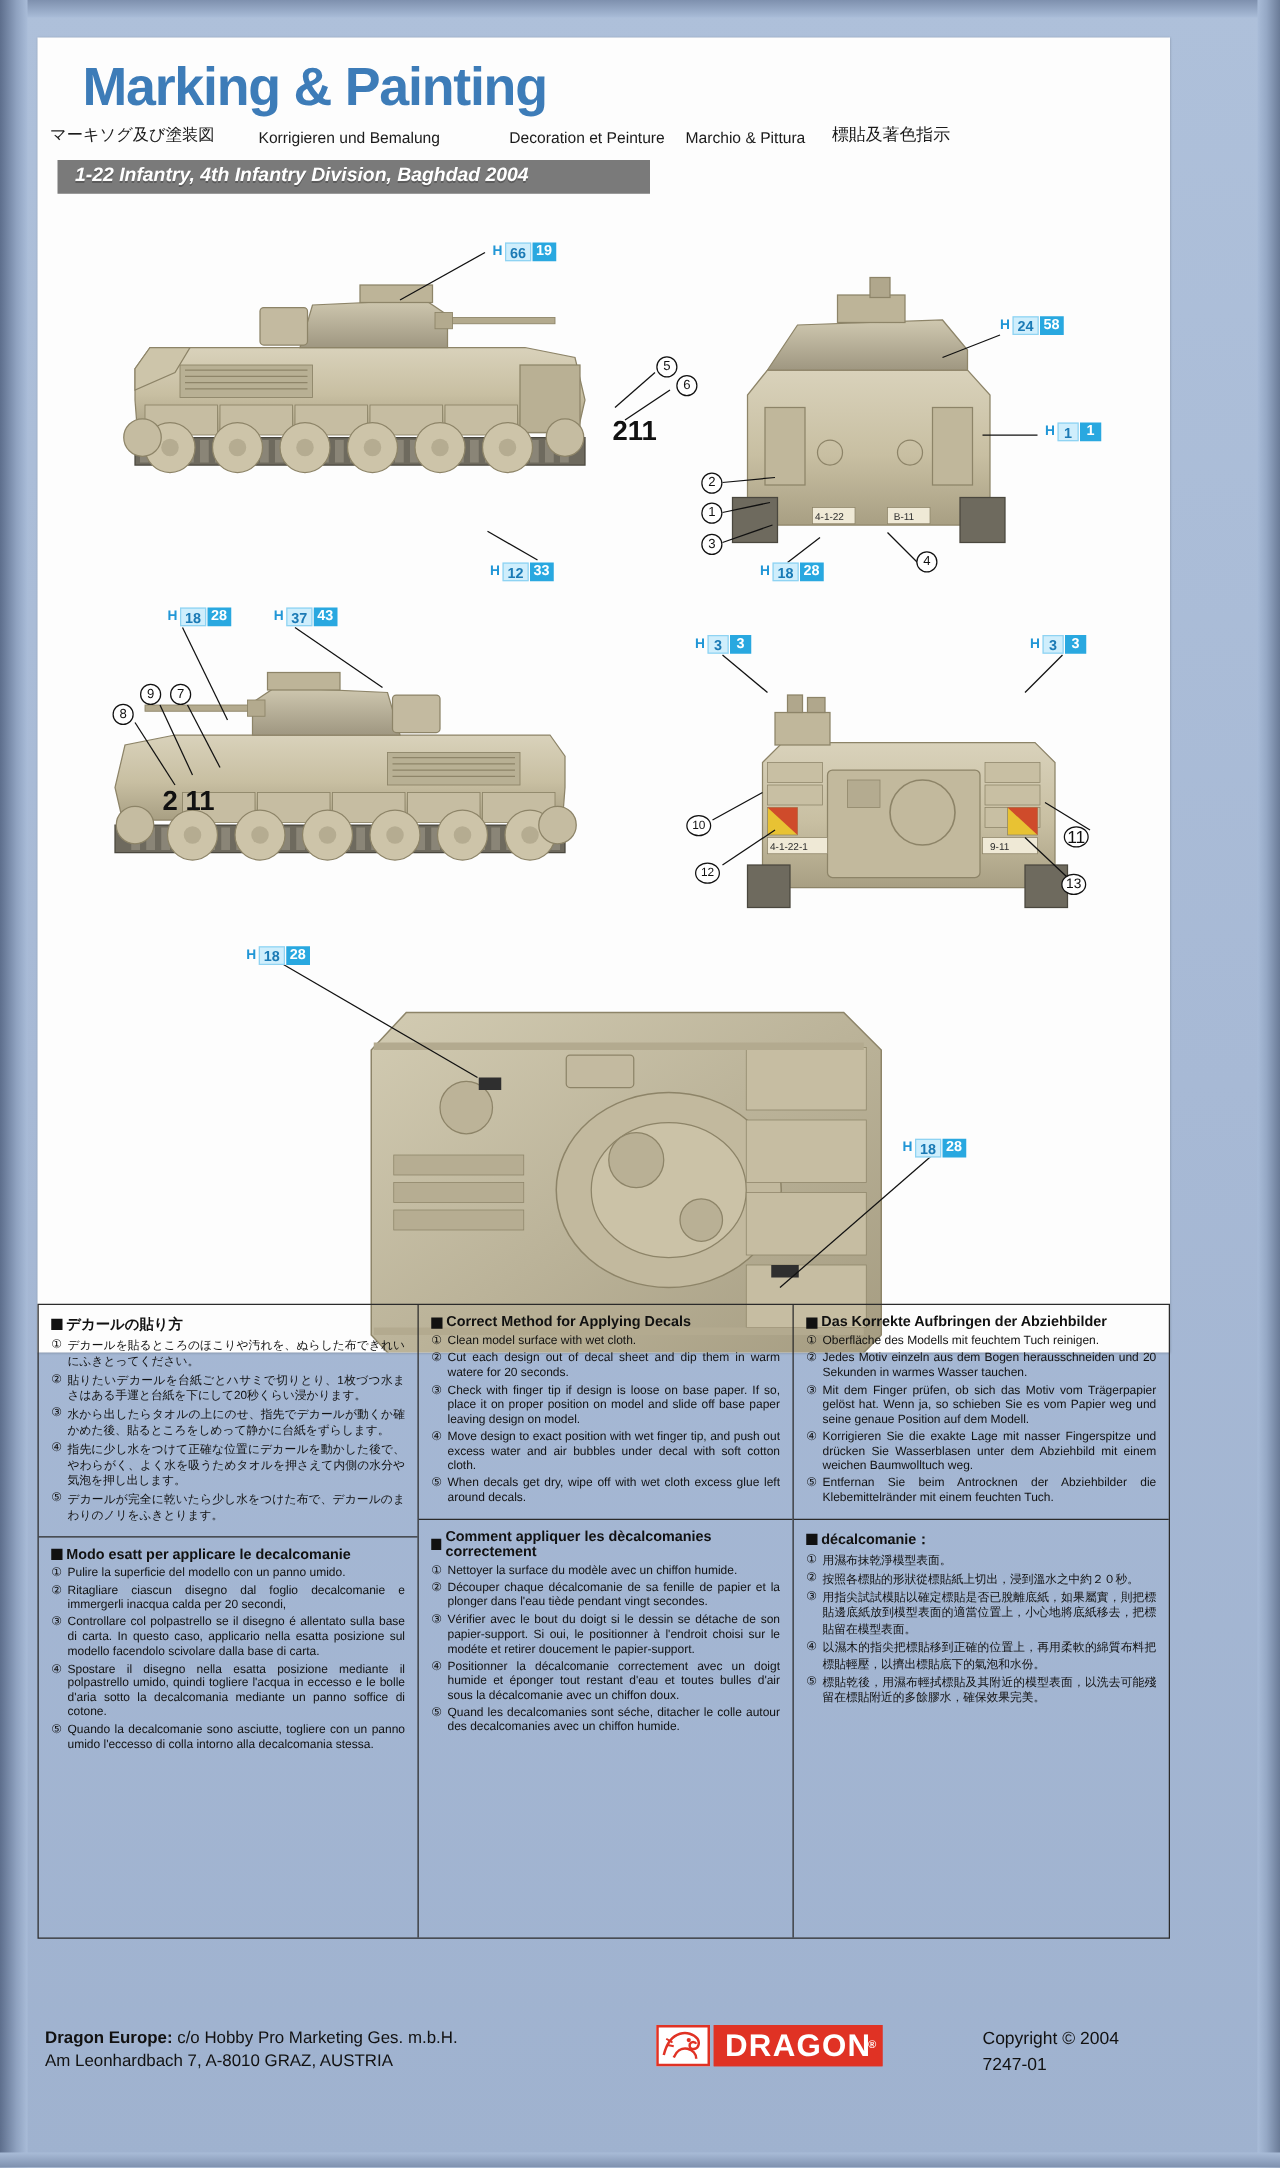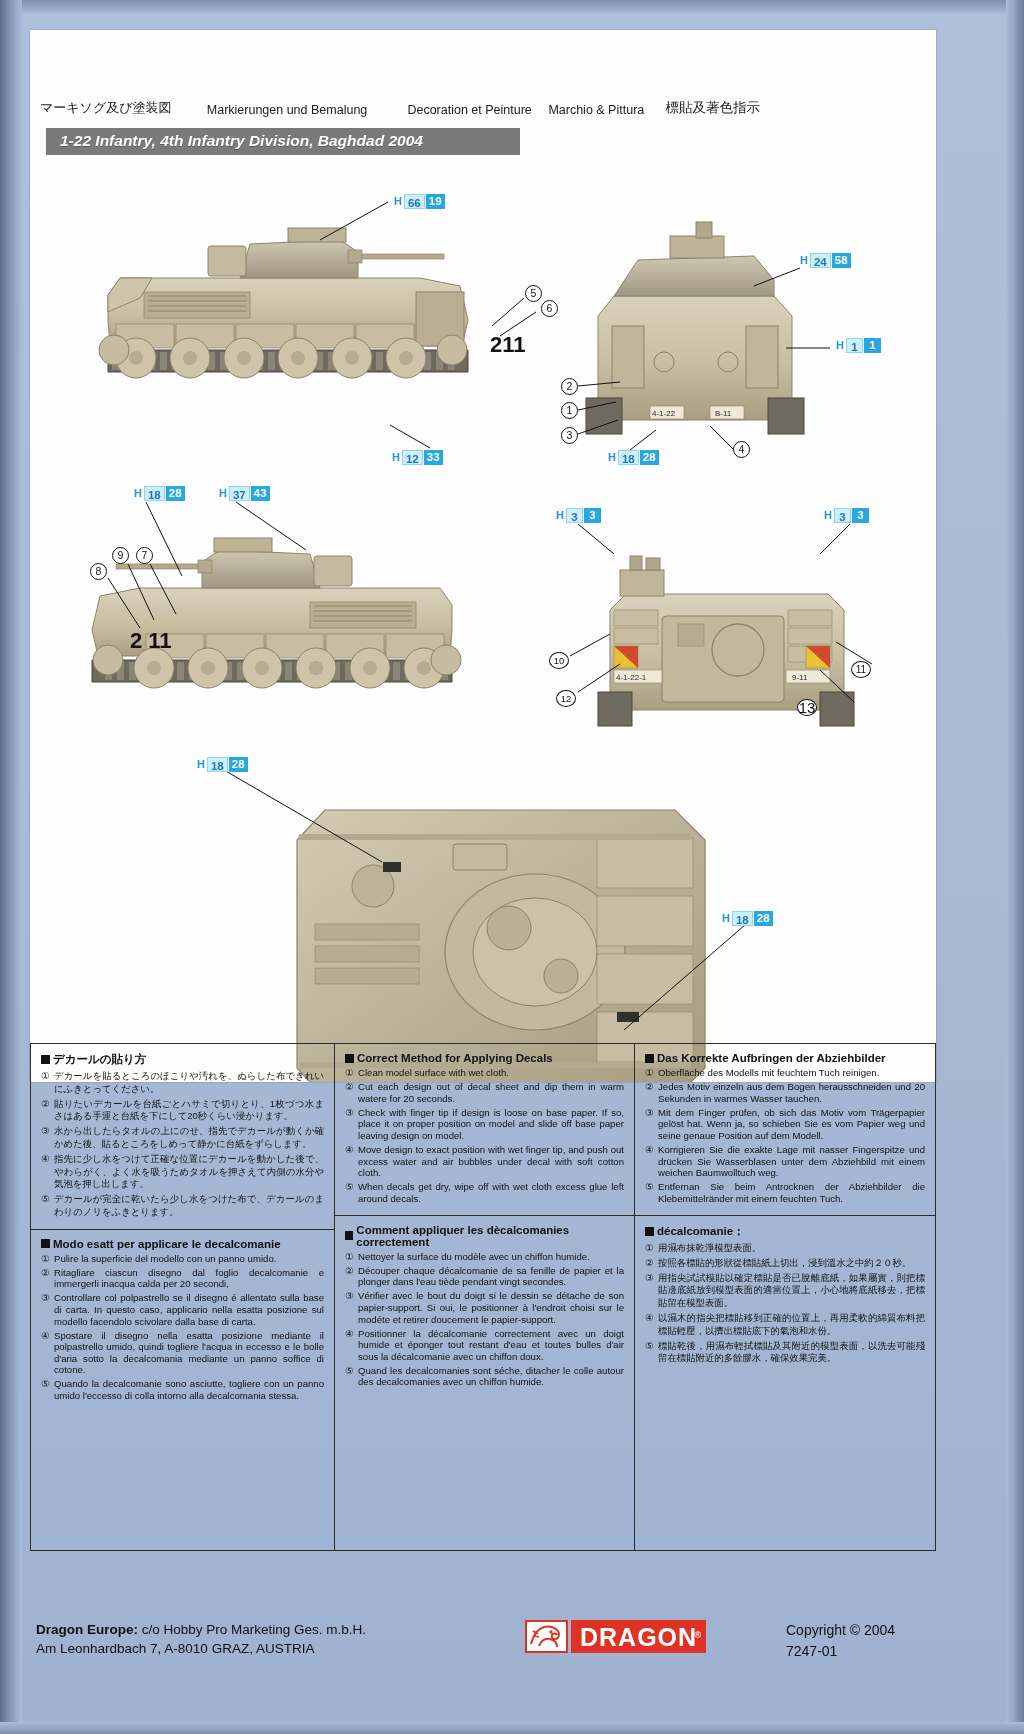--- a/index.html
+++ b/index.html
@@ -418,23 +418,24 @@
 
         <line x1="194" y1="740" x2="352" y2="832"></line>
         <line x1="716" y1="894" x2="594" y2="1000"></line>
       </g>
     </svg>
 
     <div style="position:absolute;left:460px;top:302px;font-size:22px;font-weight:bold;color:#111;font-family:'Liberation Sans',sans-serif">211</div>
     <div style="position:absolute;left:100px;top:598px;font-size:22px;font-weight:bold;color:#111;font-family:'Liberation Sans',sans-serif">2 11</div>
   </div>
 
+  <div class="hdr-title">Marking &amp; Painting</div>
   <div class="hdr-langs">
     <span class="lang-jp">マーキソグ及び塗装図</span>
-    <span class="lang-de">Markierungen und Bemalung</span>
+    <span class="lang-de">Korrigieren und Bemalung</span>
     <span class="lang-fr">Decoration et Peinture</span>
     <span class="lang-it">Marchio &amp; Pittura</span>
     <span class="lang-cn">標貼及著色指示</span>
   </div>
   <div class="hdr-bar">
     <span>1-22 Infantry, 4th Infantry Division, Baghdad 2004</span>
   </div>
 
   <div id="overlay">
       <div class="chip" style="left: 394px; top: 194px;">
@@ -496,22 +497,22 @@
       <div class="bal" style="left: 541px; top: 300px;">6</div>
       <div class="bal" style="left: 561px; top: 378px;">2</div>
       <div class="bal" style="left: 561px; top: 402px;">1</div>
       <div class="bal" style="left: 561px; top: 427px;">3</div>
       <div class="bal" style="left: 733px; top: 441px;">4</div>
       <div class="bal" style="left: 90px; top: 563px;">8</div>
       <div class="bal" style="left: 112px; top: 547px;">9</div>
       <div class="bal" style="left: 136px; top: 547px;">7</div>
       <div class="bal" style="left: 549px; top: 652px; width: 20px; font-size: 9.5px;">10</div>
       <div class="bal" style="left: 556px; top: 690px; width: 20px; font-size: 9.5px;">12</div>
-      <div class="bal" style="left: 851px; top: 661px; width: 20px; font-size: 10px;">11</div>
-      <div class="bal" style="left: 797px; top: 699px; width: 20px; font-size: 15px;">13</div>
+      <div class="bal" style="left: 851px; top: 661px; width: 20px; font-size: 14px;">11</div>
+      <div class="bal" style="left: 849px; top: 699px; width: 20px; font-size: 11px;">13</div>
     </div>
 
   <div class="instr">
     <div class="instr-grid">
 
       <div class="icol c1">
         <div class="blk jp">
           <h4>デカールの貼り方</h4>
           <ol>
               <li><span class="n">①</span>デカールを貼るところのほこりや汚れを、ぬらした布できれいにふきとってください。</li>

